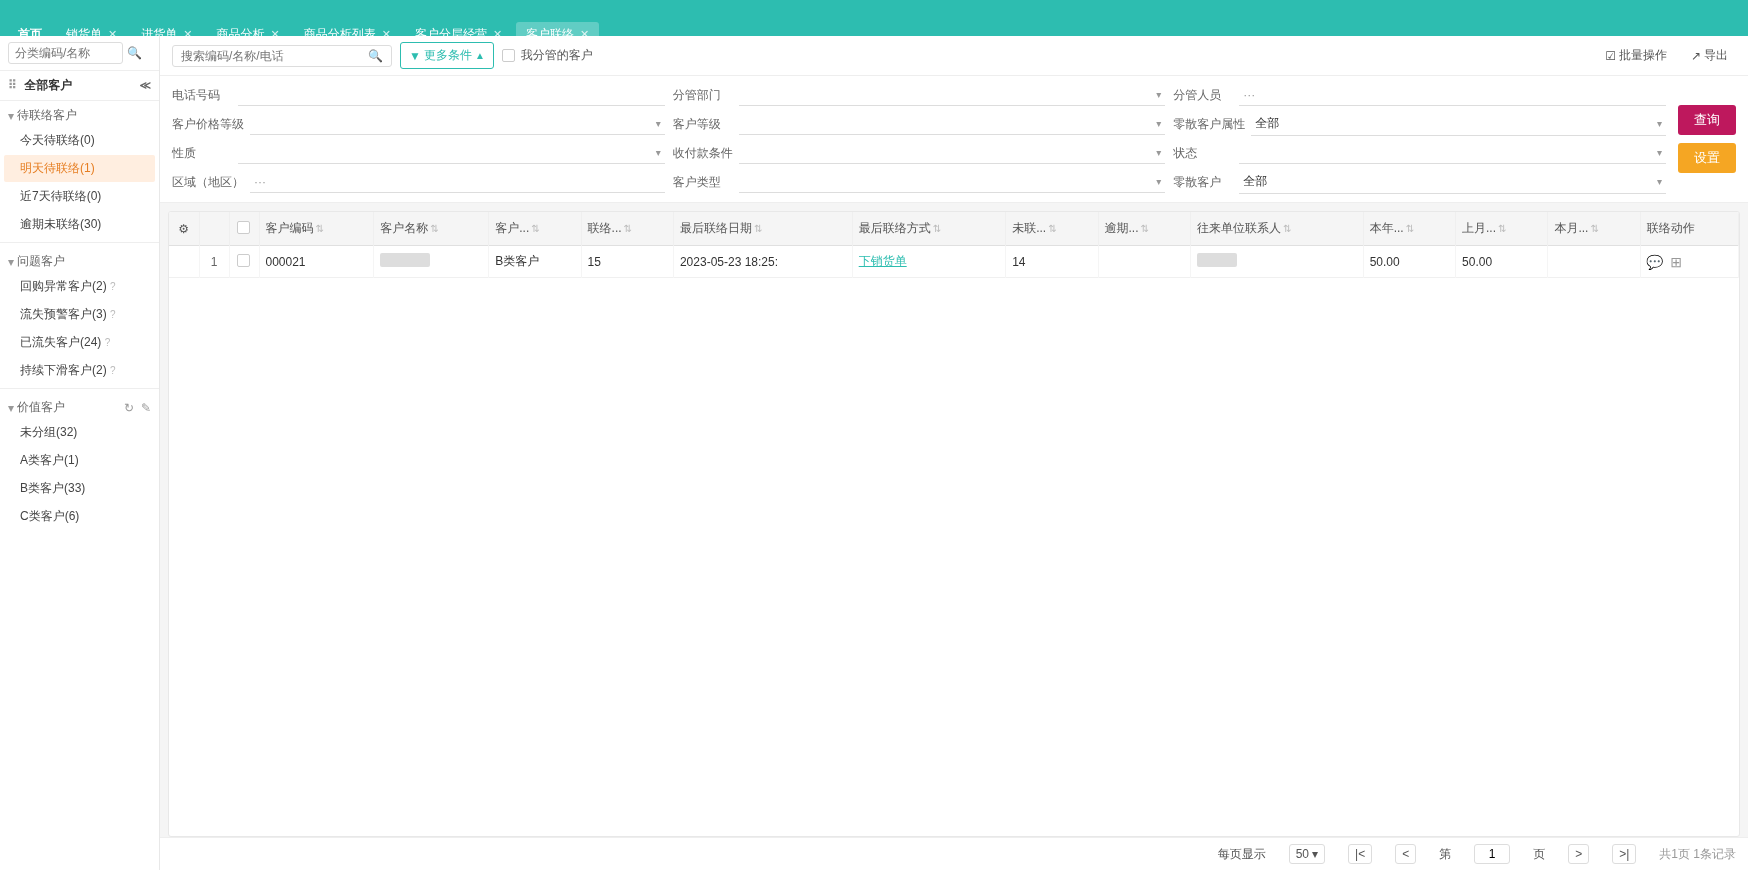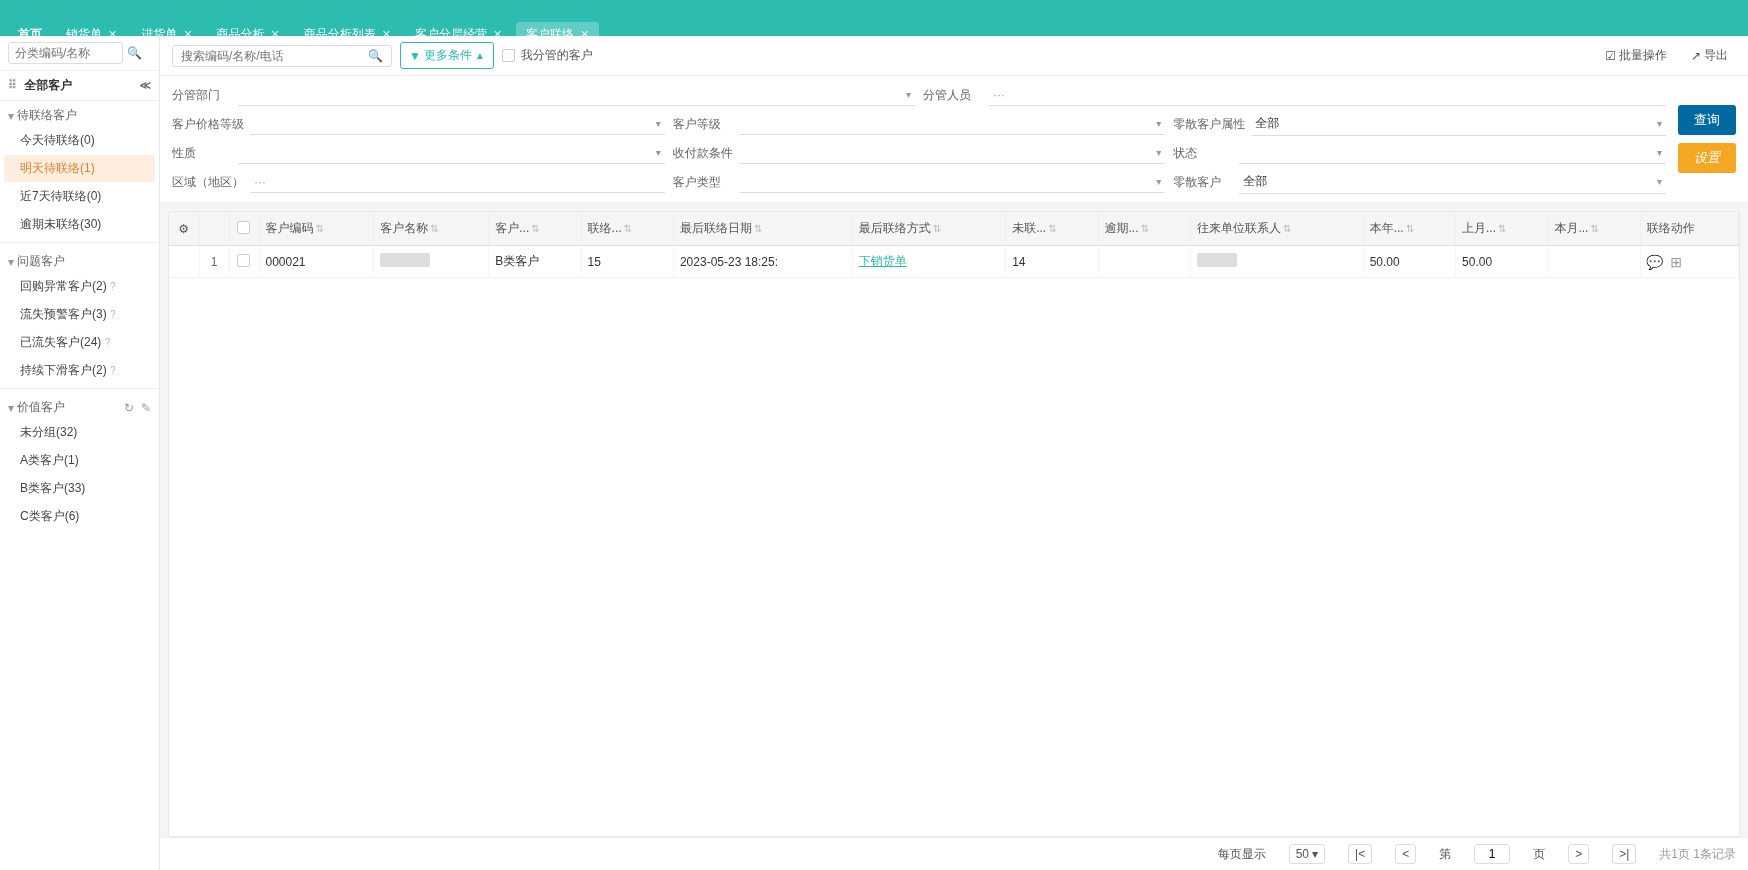--- a/index.html
+++ b/index.html
@@ -204,38 +204,37 @@
       align-items: center;
       flex: 1;
       border-bottom: 1px solid #ddd;
       padding: 3px 4px;
       cursor: pointer;
       min-height: 22px;
     }
     .filter-select-arrow { margin-left: auto; color: #999; font-size: 10px; }
     .filter-dots { color: #999; cursor: pointer; }
     .query-btn {
-      background: #0369a1;
+      background: #be185d;
       color: #fff;
       border: none;
       padding: 6px 16px;
       border-radius: 3px;
       cursor: pointer;
       font-size: 13px;
     }
     .set-btn {
       background: #f5a623;
       color: #fff;
       border: none;
       padding: 6px 16px;
       border-radius: 3px;
       cursor: pointer;
       font-size: 13px;
       margin-top: 4px;
-      font-style: italic;
     }
     .query-area {
       display: flex;
       flex-direction: column;
       align-items: flex-end;
       justify-content: center;
       gap: 4px;
       padding-left: 12px;
     }
 
@@ -463,20 +462,24 @@
           <span>导出</span>
         </div>
       </div>
     </div>
 
     <div class="advanced-filter">
       <div class="filter-section">
         <div class="filter-fields-area">
 
           <div class="filter-row">
+            <div class="filter-field">
+              <span class="filter-label">电话号码</span>
+              <input class="filter-input" type="text" value="" style="">
+            </div>
             <div class="filter-field">
               <span class="filter-label">分管部门</span>
               <div class="filter-select">
                 <span></span>
                 <span class="filter-select-arrow">▾</span>
               </div>
             </div>
             <div class="filter-field">
               <span class="filter-label">分管人员</span>
               <div class="filter-select" style="flex:1">

